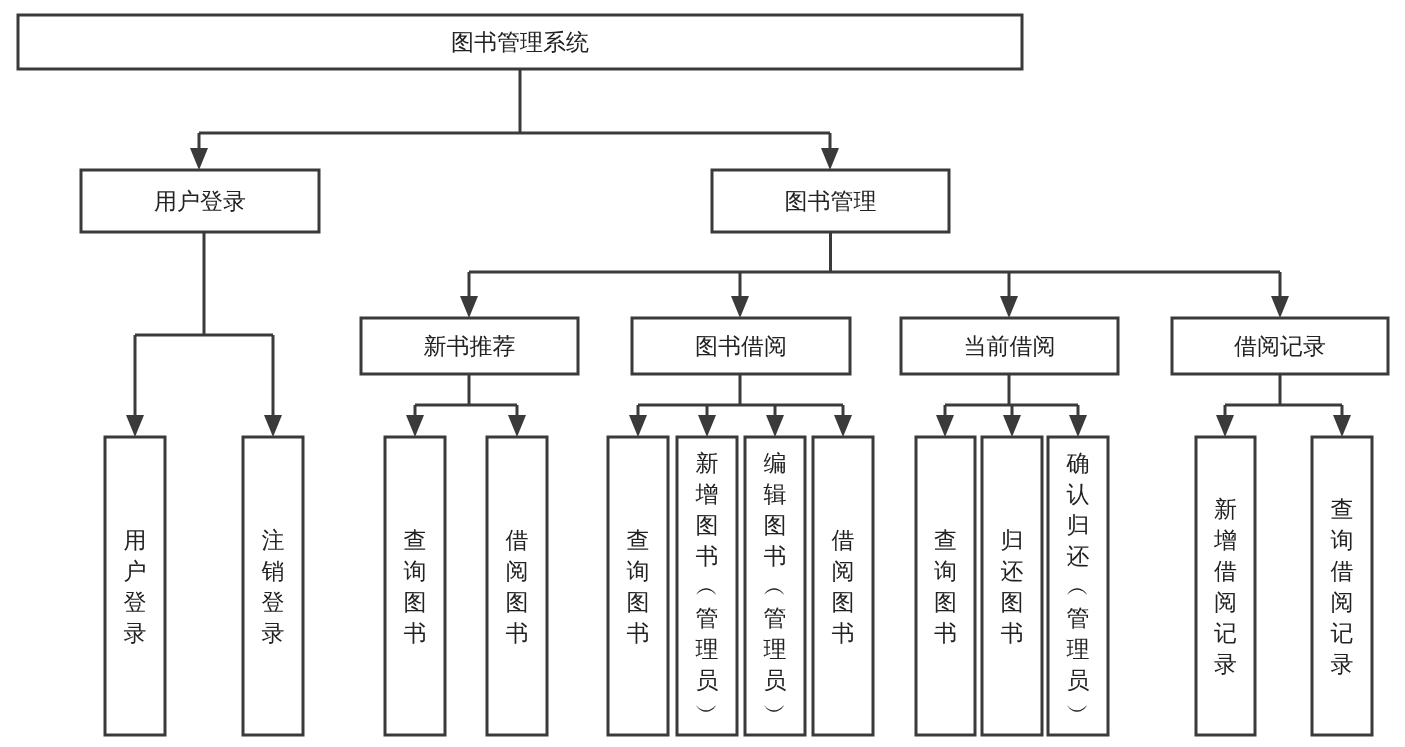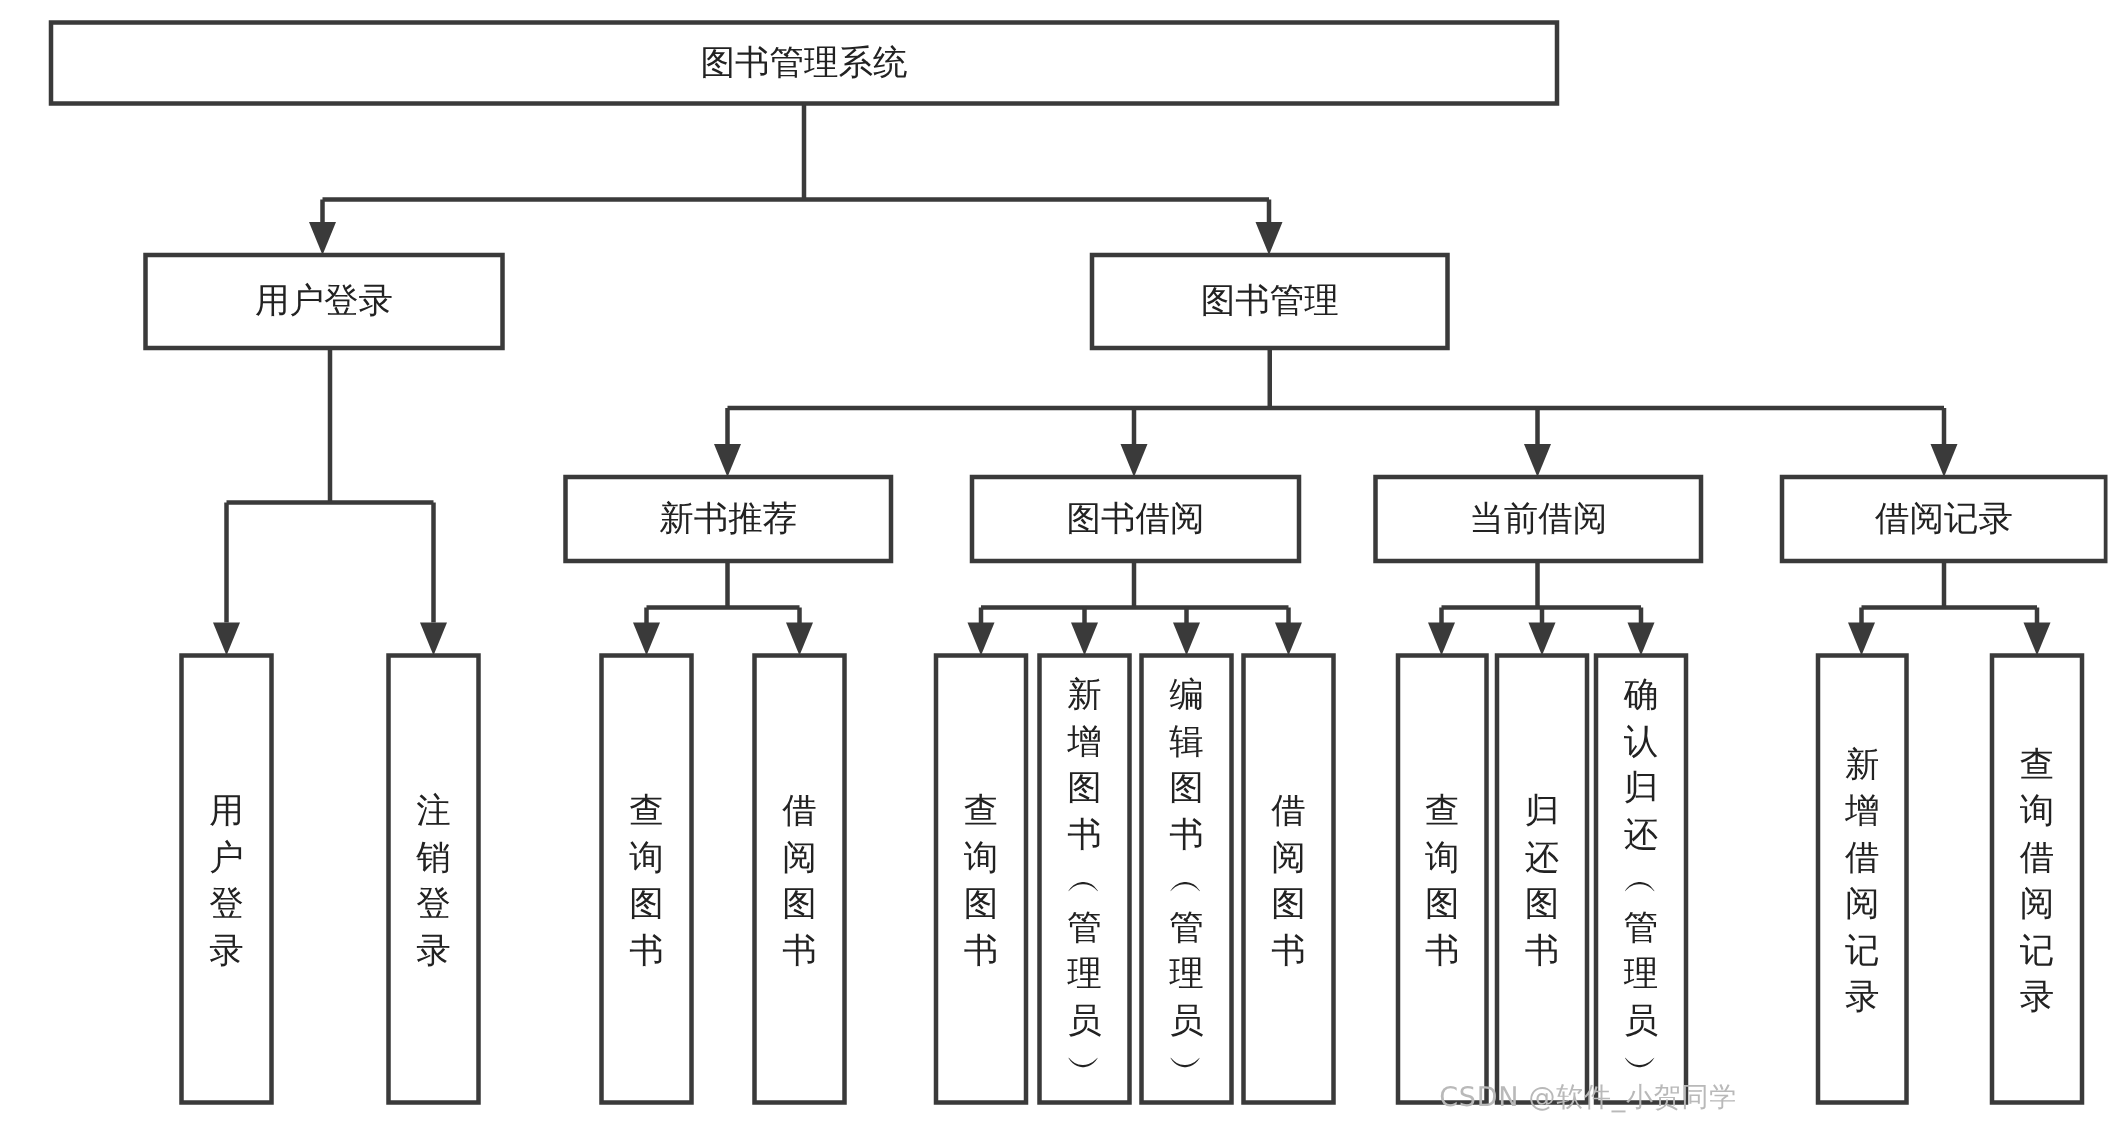--- a/index.html
+++ b/index.html
@@ -14,21 +14,20 @@
     position: relative;
     overflow: hidden;
     font-family: "DejaVu Sans", "Liberation Sans", sans-serif;
   }
   #diagram-root {
     position: absolute;
     left: 0;
     top: 0;
     width: 1150px;
     height: 747px;
-    padding-left: 16px;
   }
   svg.flow {
     display: block;
     width: 1405px;
     height: 747px;
   }
   .node-rect {
     fill: #ffffff;
     stroke: #3a3a3a;
     stroke-width: 3;
@@ -203,14 +202,13 @@
         <g>
           <rect x="1196" y="437" width="59" height="298" class="node-rect"></rect>
           <text x="1225.5" y="517.18" class="node-label-v"><tspan x="1225.5" dy="0">新</tspan><tspan x="1225.5" dy="31">增</tspan><tspan x="1225.5" dy="31">借</tspan><tspan x="1225.5" dy="31">阅</tspan><tspan x="1225.5" dy="31">记</tspan><tspan x="1225.5" dy="31">录</tspan></text>
         </g>
         <g>
           <rect x="1312" y="437" width="60" height="298" class="node-rect"></rect>
           <text x="1342" y="517.18" class="node-label-v"><tspan x="1342" dy="0">查</tspan><tspan x="1342" dy="31">询</tspan><tspan x="1342" dy="31">借</tspan><tspan x="1342" dy="31">阅</tspan><tspan x="1342" dy="31">记</tspan><tspan x="1342" dy="31">录</tspan></text>
         </g>
       </g>
   </svg>
-  <div class="watermark">CSDN @软件_小贺同学</div>
 </div>
 
 </body></html>

